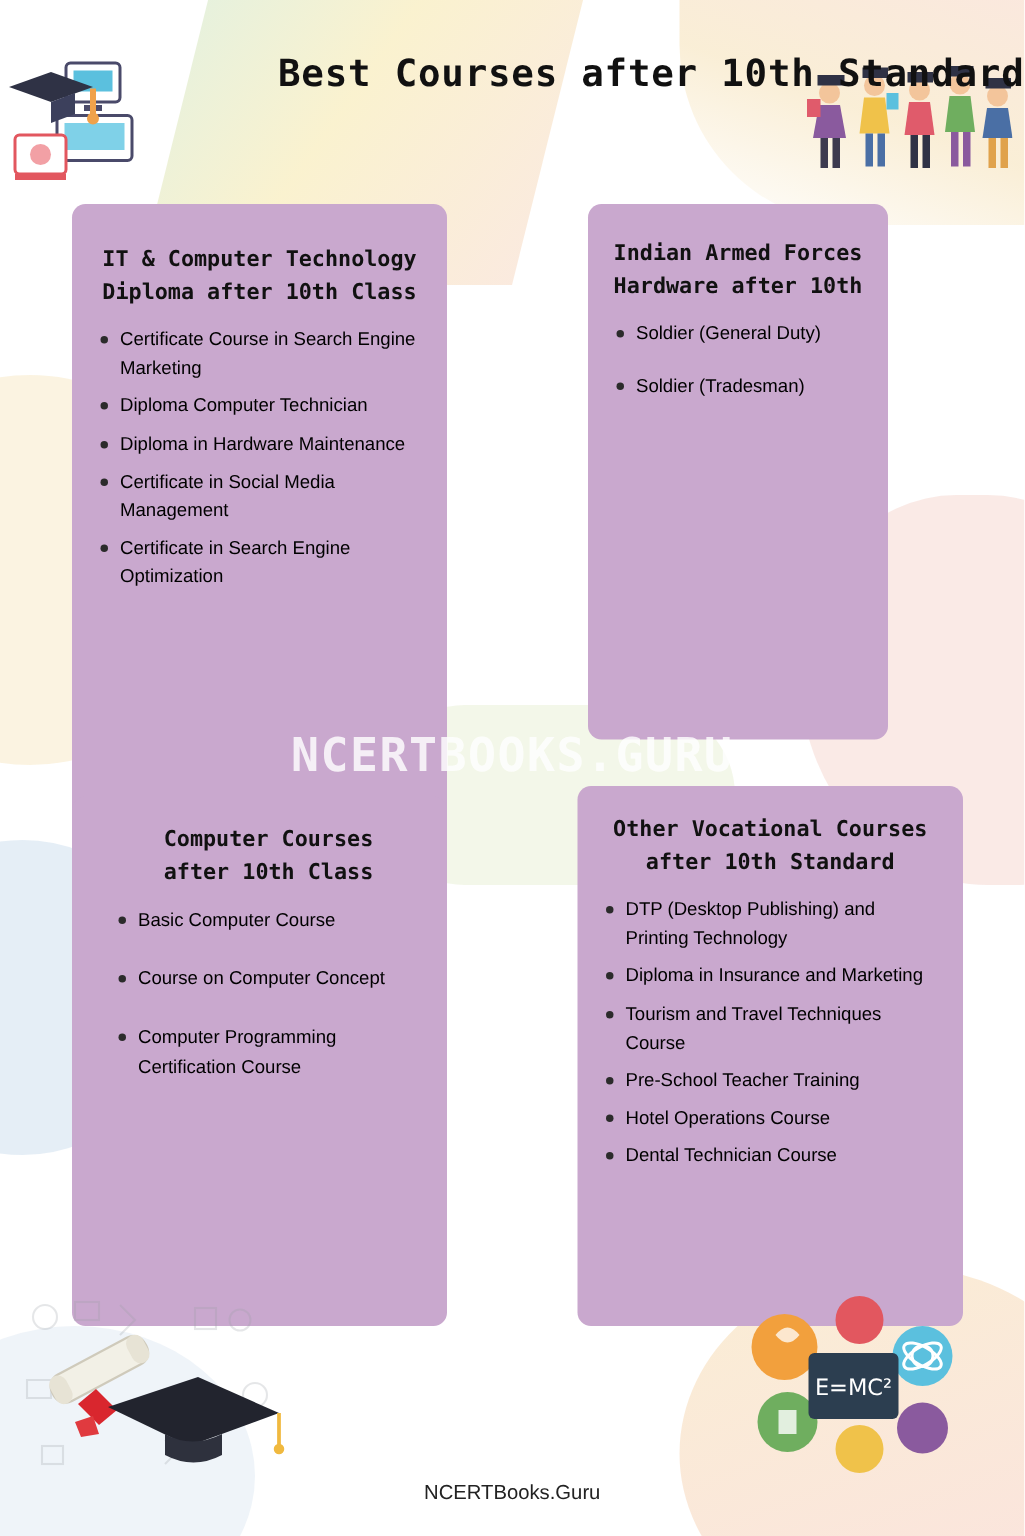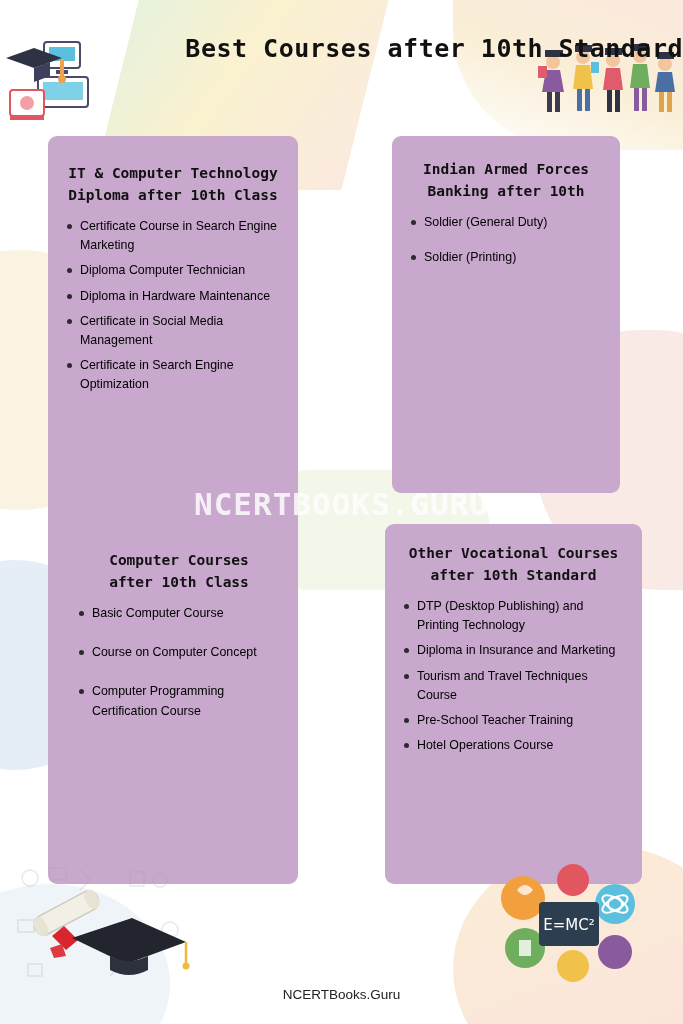--- a/index.html
+++ b/index.html
@@ -120,21 +120,21 @@
 
   
   .card {
     position: absolute;
     background: #c9a8ce;
     border-radius: 9px;
     z-index: 4;
     padding: 14px 16px 16px 16px;
   }
   .card.c1 { left: 48px;  top: 136px; width: 250px; height: 451px; }
-  .card.c2 { left: 392px; top: 136px; width: 228px; height: 357px; }
+  .card.c2 { left: 392px; top: 136px; width: 200px; height: 357px; }
   .card.c3 { left: 48px;  top: 531px; width: 250px; height: 353px; padding-left: 28px; }
   .card.c4 { left: 385px; top: 524px; width: 257px; height: 360px; }
 
   .card-title {
     font-family: "DejaVu Sans Mono", monospace;
     font-weight: bold;
     font-size: 14.5px;
     line-height: 1.55;
     color: #111111;
     text-align: center;
@@ -259,25 +259,25 @@
       <li>Diploma Computer Technician</li>
       <li>Diploma in Hardware Maintenance</li>
       <li>Certificate in Social Media Management</li>
       <li>Certificate in Search Engine Optimization</li>
     </ul>
   </div>
 
   <div class="card c2">
     <div class="card-title">
       <span>Indian Armed Forces</span><br>
-      <span>Banking after 10th</span>
+      <span>Hardware after 10th</span>
     </div>
     <ul class="items">
       <li>Soldier (General Duty)</li>
-      <li>Soldier (Printing)</li>
+      <li>Soldier (Tradesman)</li>
     </ul>
   </div>
 
   <div class="watermark">NCERTBOOKS.GURU</div>
 
   <div class="card c3">
     <div class="card-title">
       <span>Computer Courses</span><br>
       <span>after 10th Class</span>
     </div>
@@ -292,20 +292,21 @@
     <div class="card-title">
       <span>Other Vocational Courses</span><br>
       <span>after 10th Standard</span>
     </div>
     <ul class="items">
       <li>DTP (Desktop Publishing) and Printing Technology</li>
       <li>Diploma in Insurance and Marketing</li>
       <li>Tourism and Travel Techniques Course</li>
       <li>Pre-School Teacher Training</li>
       <li>Hotel Operations Course</li>
+      <li>Dental Technician Course</li>
     </ul>
   </div>
 
   <svg class="art art-bottomleft" viewBox="0 0 180 130">
     <g opacity=".25" stroke="#9aa0a6" fill="none" stroke-width="1.4">
       <circle cx="20" cy="18" r="8"></circle>
       <rect x="40" y="8" width="16" height="12"></rect>
       <path d="M70 10 l10 10 l-10 10"></path>
       <circle cx="150" cy="20" r="7"></circle>
       <rect x="120" y="12" width="14" height="14"></rect>

